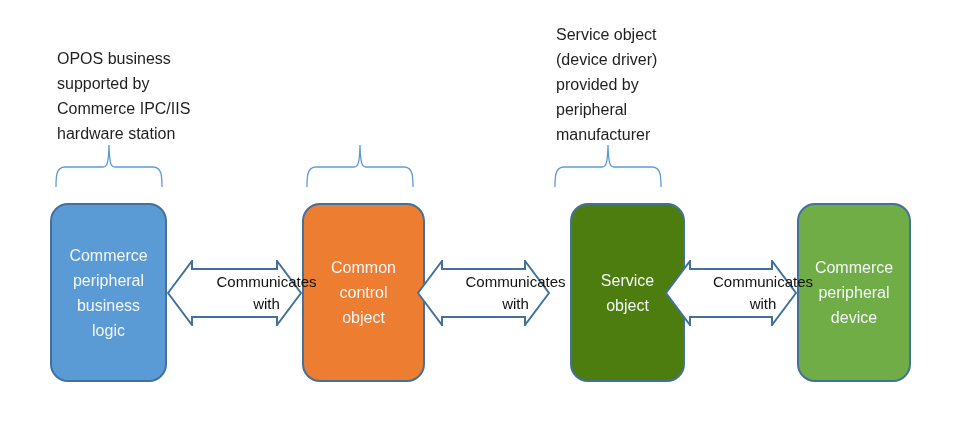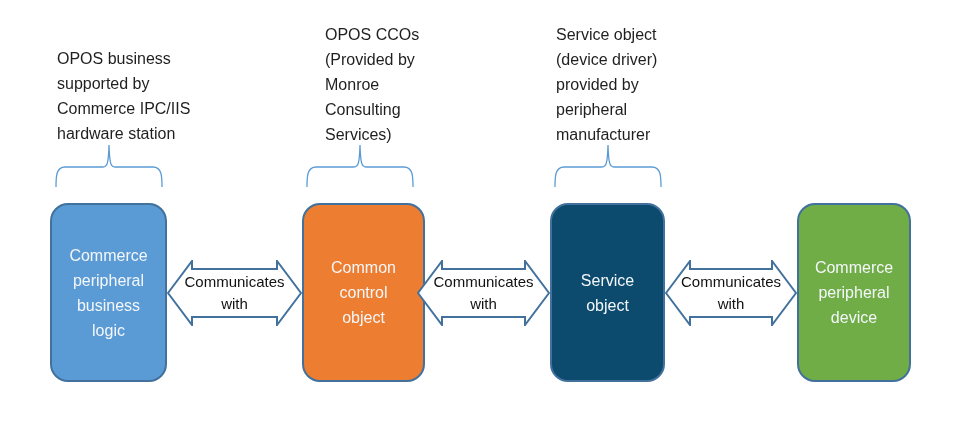--- a/index.html
+++ b/index.html
@@ -76,39 +76,35 @@
   .connector-label {
     position: absolute;
     top: 271px;
     height: 44px;
     font-size: 15px;
     line-height: 22px;
     color: #111111;
     text-align: center;
     white-space: pre-line;
     pointer-events: none;
+    padding-left: 32px;
   }
   .clabel-1 { left: 167px; width: 135px; }
   .clabel-2 { left: 417px; width: 133px; }
   .clabel-3 { left: 665px; width: 132px; }
 </style>
 </head>
 <body>
 
 <div class="canvas">
 
   <div class="annotation ann-1">OPOS business
 supported by
 Commerce IPC/IIS
 hardware station</div>
-  <div class="annotation ann-2">OPOS CCOs
-(Provided by
-Monroe
-Consulting
-Services)</div>
   <div class="annotation ann-3">Service object
 (device driver)
 provided by
 peripheral
 manufacturer</div>
 
   <svg class="brace brace-1" viewBox="0 0 108 45">
     <path d="M1 44 C1 34 1 24 10 24 L48 24 C52 24 53.5 21 54 2 C54.5 21 56 24 60 24 L98 24 C107 24 107 34 107 44" fill="none" stroke-width="1.3" stroke="#5B9BD5"></path>
   </svg>
   <svg class="brace brace-2" viewBox="0 0 108 45">
@@ -122,21 +118,21 @@
     <span class="node-label">Commerce
 peripheral
 business
 logic</span>
   </div>
   <div class="node node-2" style="background-color: rgb(237, 125, 49);">
     <span class="node-label">Common
 control
 object</span>
   </div>
-  <div class="node node-3" style="background-color: #0c4a6e;">
+  <div class="node node-3" style="background-color: #4d7c0f; margin-left: 20px;">
     <span class="node-label">Service
 object</span>
   </div>
   <div class="node node-4" style="background-color: rgb(112, 173, 71);">
     <span class="node-label">Commerce
 peripheral
 device</span>
   </div>
 
   <div class="arrow arrow-1">

